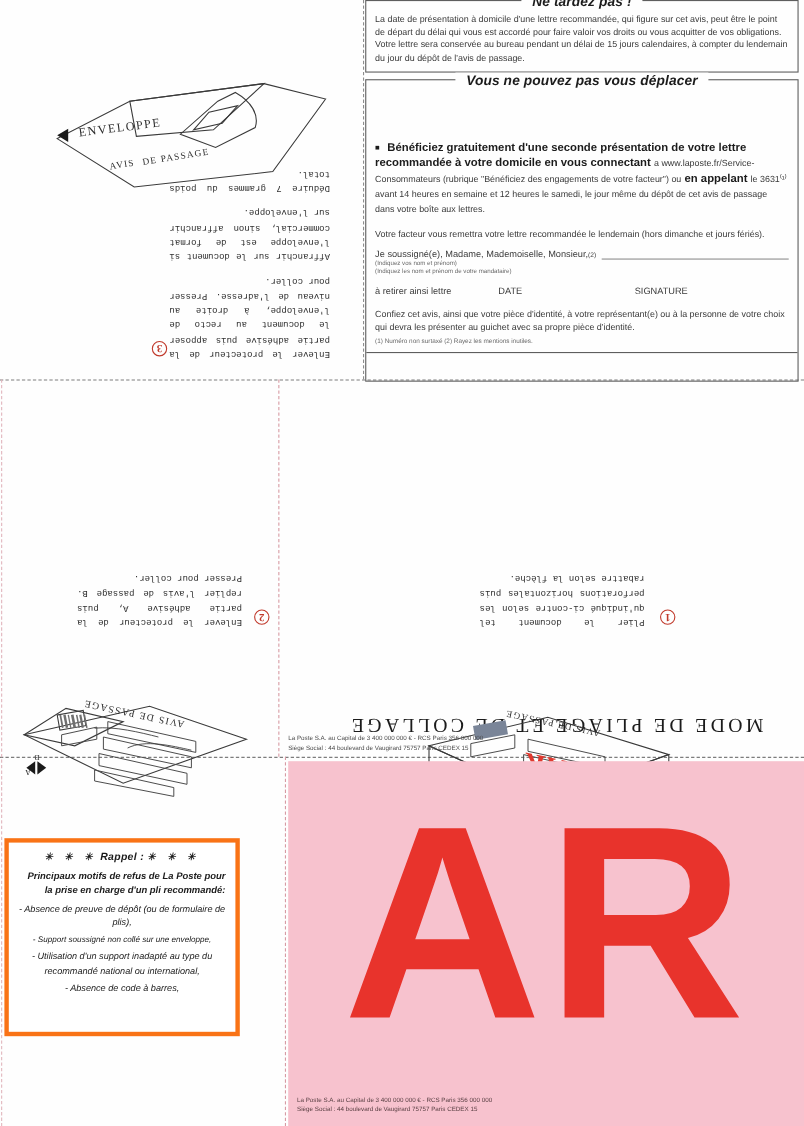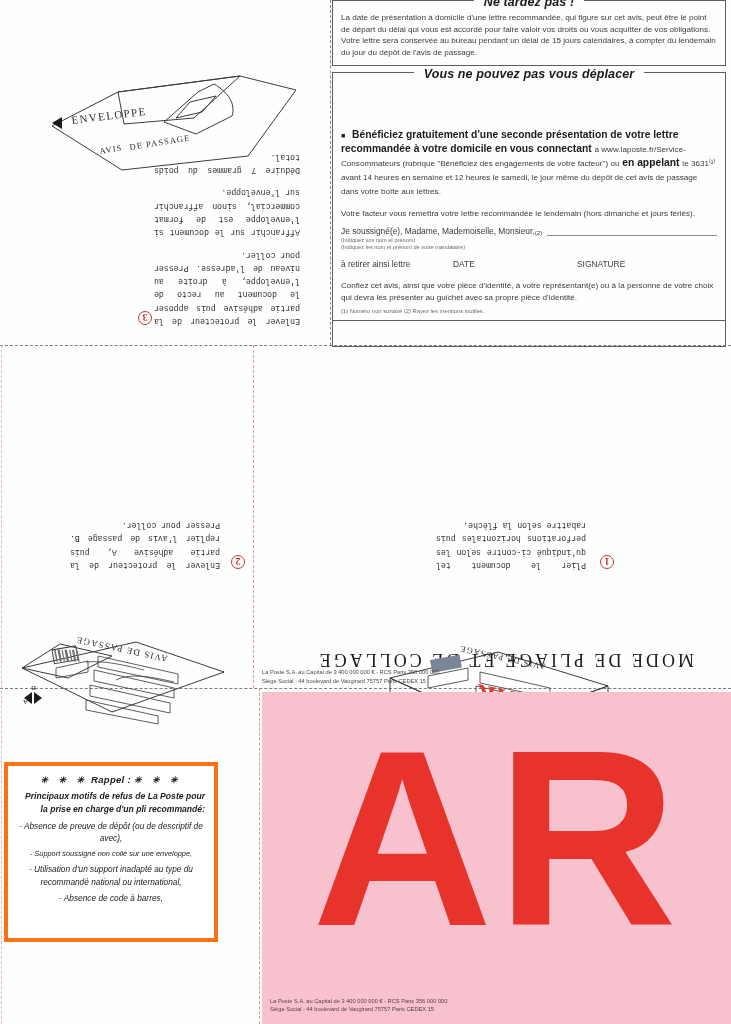--- a/index.html
+++ b/index.html
@@ -442,21 +442,21 @@
     <div>Siège Social : 44 boulevard de Vaugirard 75757 Paris CEDEX 15</div>
   </div>
 
   <div class="panel" id="panel-rappel">
     <div class="rappel-title">
       <span class="star">✳  ✳  ✳</span>
       <span>Rappel :</span>
       <span class="star">✳  ✳  ✳</span>
     </div>
     <div class="rappel-lead">Principaux motifs de refus de La Poste pour la prise en charge d'un pli recommandé:</div>
-    <div class="rappel-item">- Absence de preuve de dépôt (ou de descriptif de avec),</div>
+    <div class="rappel-item">- Absence de preuve de dépôt (ou de formulaire de plis),</div>
     <div class="rappel-item tight">- Support soussigné non collé sur une enveloppe,</div>
     <div class="rappel-item">- Utilisation d'un support inadapté au type du recommandé national ou international,</div>
     <div class="rappel-item">- Absence de code à barres,</div>
   </div>
 
   <div class="panel" id="panel-ar">
     <div id="ar-letters">AR</div>
     <div class="legal on-pink" style="left:8px; bottom:10px;">
       <div>La Poste S.A. au Capital de 3 400 000 000 € - RCS Paris 356 000 000</div>
       <div>Siège Social : 44 boulevard de Vaugirard 75757 Paris CEDEX 15</div>

